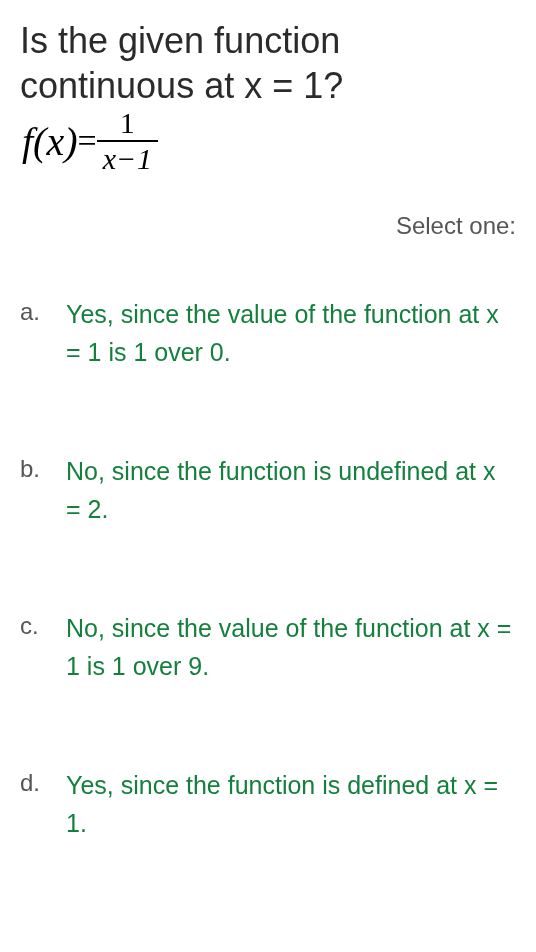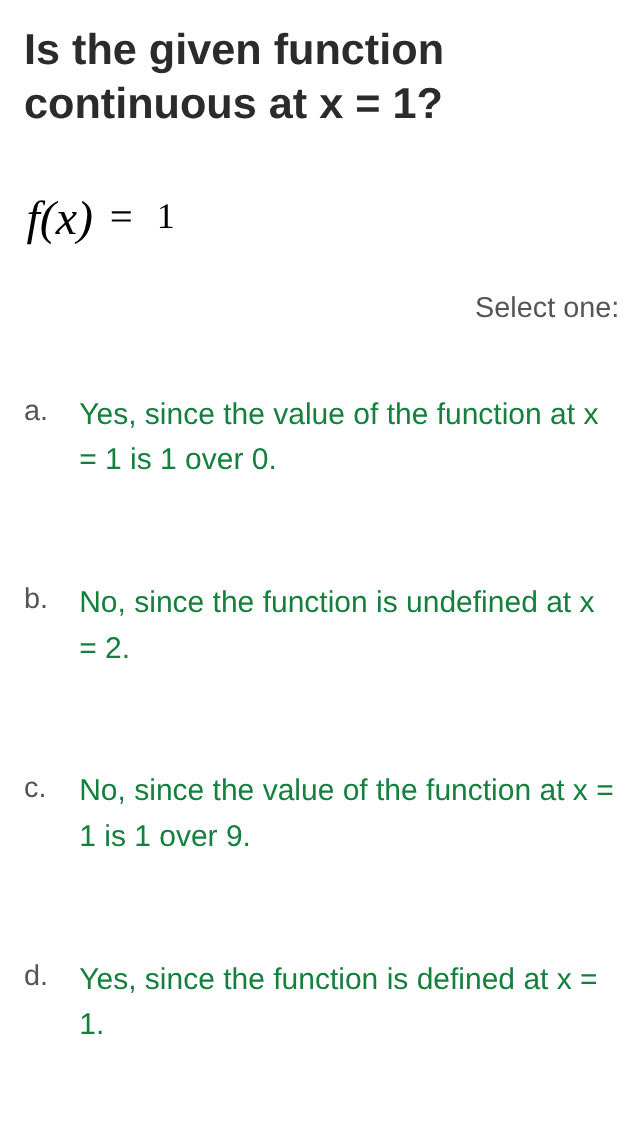--- a/index.html
+++ b/index.html
@@ -10,34 +10,32 @@
     body {
       width: 536px;
       height: 952px;
       background: #ffffff;
       font-family: Arial, Helvetica, sans-serif;
       color: #3c3c3c;
       padding: 18px 20px;
     }
     .question-title {
       font-size: 36px;
-      font-weight: 700;
+      font-weight: 400;
       line-height: 1.25;
       color: #2b2b2b;
-      margin-bottom: 50px;
     }
     .formula {
       font-family: "Times New Roman", Georgia, serif;
       font-size: 40px;
       color: #000;
       margin-bottom: 38px;
       padding-left: 2px;
       display: flex;
       align-items: center;
-      gap: 14px;
     }
     .formula .fx {
       font-style: italic;
     }
     .formula .eq {
       font-size: 34px;
     }
     .frac {
       display: inline-flex;
       flex-direction: column;
@@ -88,20 +86,23 @@
 </head>
 <body>
 
 <div class="question-title">Is the given function continuous at x = 1?</div>
 
 <div class="formula">
   <span class="fx">f(x)</span>
   <span class="eq">=</span>
   <span class="frac">
     <span class="num">1</span>
+    <span class="den">
+      <span>x</span><span class="minus">−</span><span>1</span>
+    </span>
   </span>
 </div>
 
 <div class="select-one">Select one:</div>
 
 <div class="options">
 
   <div class="option">
     <div class="letter">a.</div>
     <div class="text">Yes, since the value of the function at x = 1 is 1 over 0.</div>

